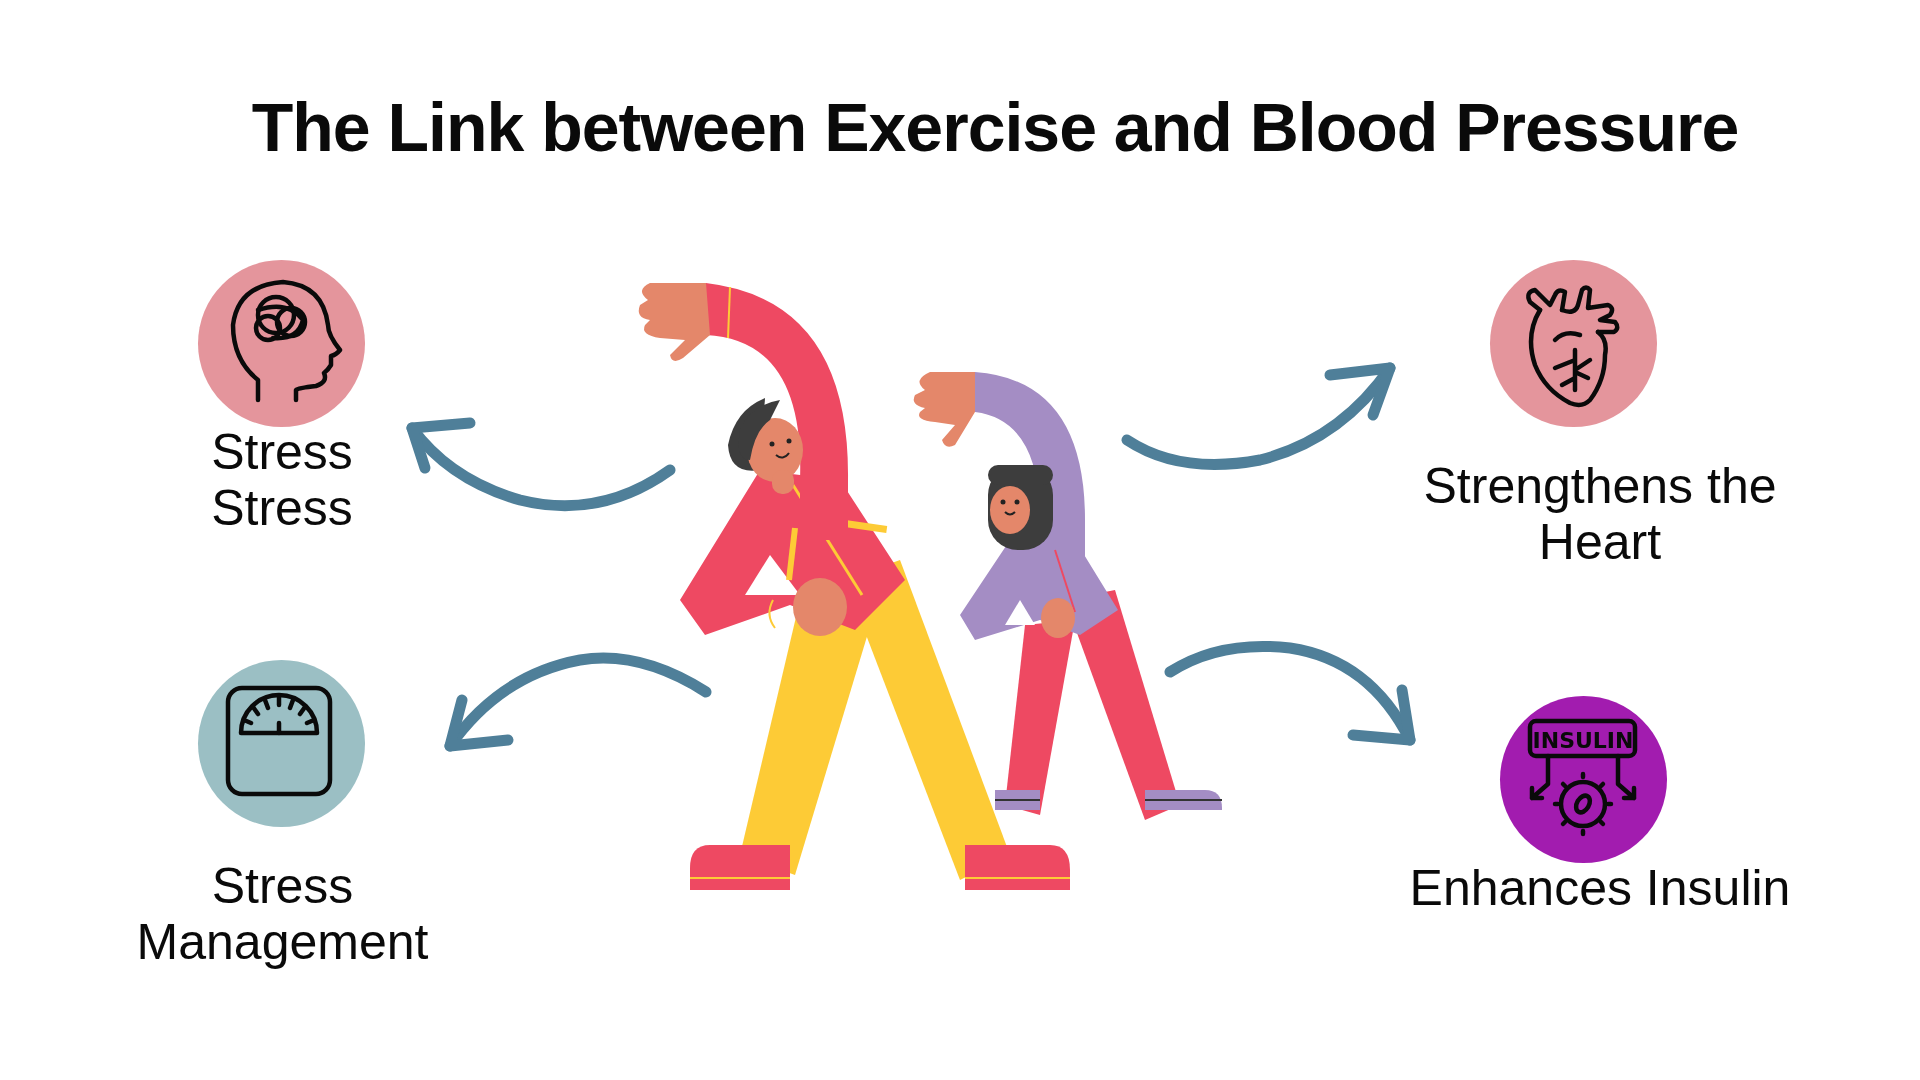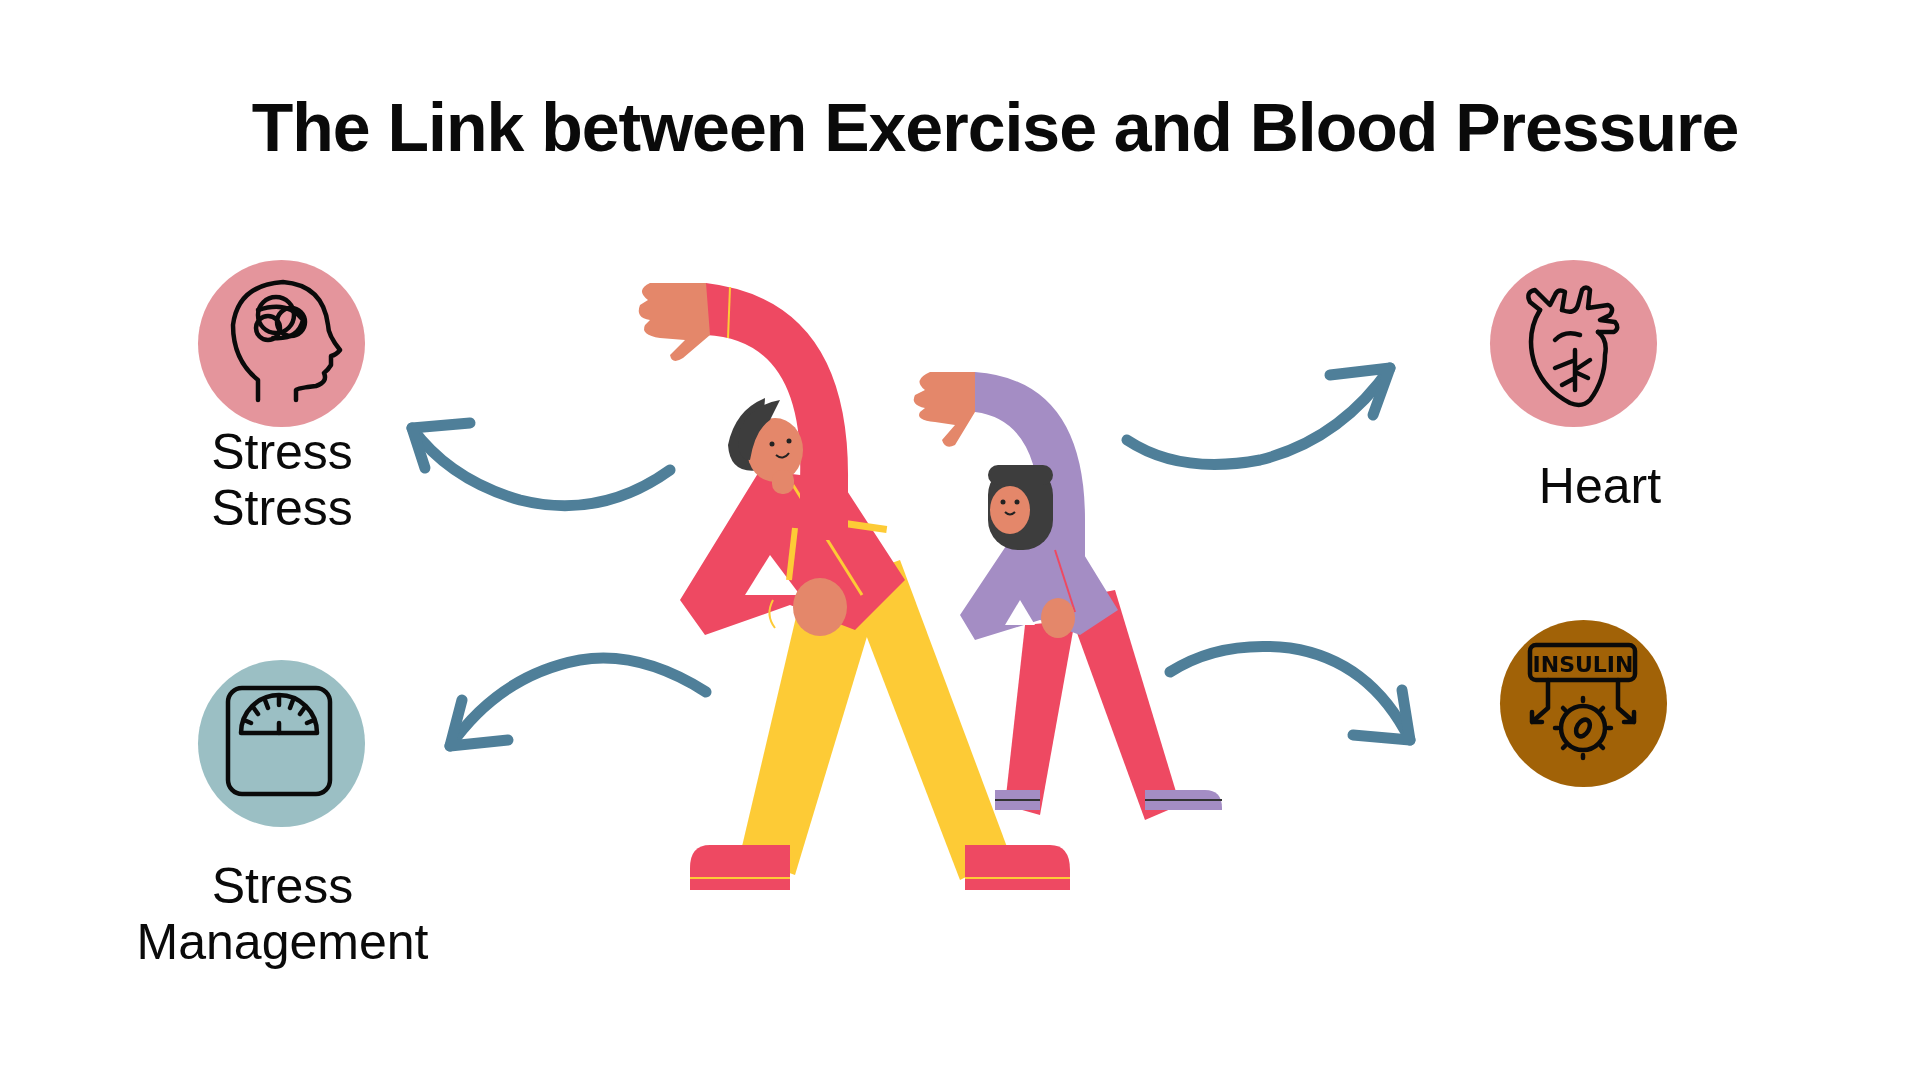--- a/index.html
+++ b/index.html
@@ -122,44 +122,46 @@
     <g fill="none" stroke="#0a0a0a" stroke-width="4.5" stroke-linecap="round" stroke-linejoin="round">
       <path d="M50 50 Q35 75 45 105 Q55 130 80 143 Q92 148 100 140 Q115 120 115 95 Q118 80 108 72"></path>
       <path d="M50 50 L40 42 Q35 32 45 30 L60 45 L65 35 Q68 28 75 32 L72 50"></path>
       <path d="M72 50 Q85 55 88 45 L92 30 Q96 25 100 30 L98 48 L118 45 Q125 48 120 55 L110 60 L125 62 Q130 68 124 72 L108 72"></path>
       <path d="M65 80 Q75 70 90 75"></path>
       <path d="M85 90 L85 130 M85 100 L65 108 M85 110 L100 100 M85 118 L72 125 M85 112 L98 118"></path>
     </g>
   </svg>
 </div>
 <div class="label" style="left:1380px; width:440px; top:458px;">
+  <div>Strengthens the</div>
   <div>Heart</div>
 </div>
 
 <div class="circle" style="left:198px; top:660px; background:#9BBFC4;">
   <svg viewBox="0 0 167 167">
     <g fill="none" stroke="#0a0a0a" stroke-width="4.5" stroke-linecap="round" stroke-linejoin="round">
       <rect x="30" y="28" width="102" height="106" rx="14"></rect>
       <path d="M43 73 A38 38 0 0 1 119 73 Z"></path>
       <path d="M81 73 L81 63 M81 37 L81 45 M55 47 L60 54 M107 47 L102 54 M46 60 L53 63 M116 60 L109 63 M67 40 L70 48 M95 40 L92 48"></path>
     </g>
   </svg>
 </div>
 <div class="label" style="left:80px; width:405px; top:858px;">
   <div>Stress</div>
   <div>Management</div>
 </div>
 
-<div class="circle" style="left:1500px; top:620px; background:#a16207;">
+<div class="circle" style="left:1500px; top:696px; background:#a21caf;">
   <svg viewBox="0 0 167 167">
     <g fill="none" stroke="#0a0a0a" stroke-width="4.5" stroke-linecap="round" stroke-linejoin="round">
       <rect x="30" y="25" width="105" height="35" rx="6"></rect>
       <path d="M48 60 L48 88 L32 102 M32 102 L32 92 M32 102 L42 102"></path>
       <path d="M118 60 L118 88 L134 102 M134 102 L134 92 M134 102 L124 102"></path>
       <circle cx="83" cy="108" r="22"></circle>
       <ellipse cx="83" cy="108" rx="6" ry="9" transform="rotate(30 83 108)"></ellipse>
       <path d="M83 78 L83 81 M83 135 L83 138 M55 108 L58 108 M108 108 L111 108 M63 88 L65 90 M101 126 L103 128 M63 128 L65 126 M101 90 L103 88"></path>
     </g>
     <text x="83" y="52" text-anchor="middle" font-family="'DejaVu Sans', sans-serif" font-weight="bold" font-size="22" fill="#0a0a0a">INSULIN</text>
   </svg>
 </div>
 <div class="label" style="left:1375px; width:450px; top:860px;">
+  <div>Enhances Insulin</div>
 </div>
 
 </body></html>

